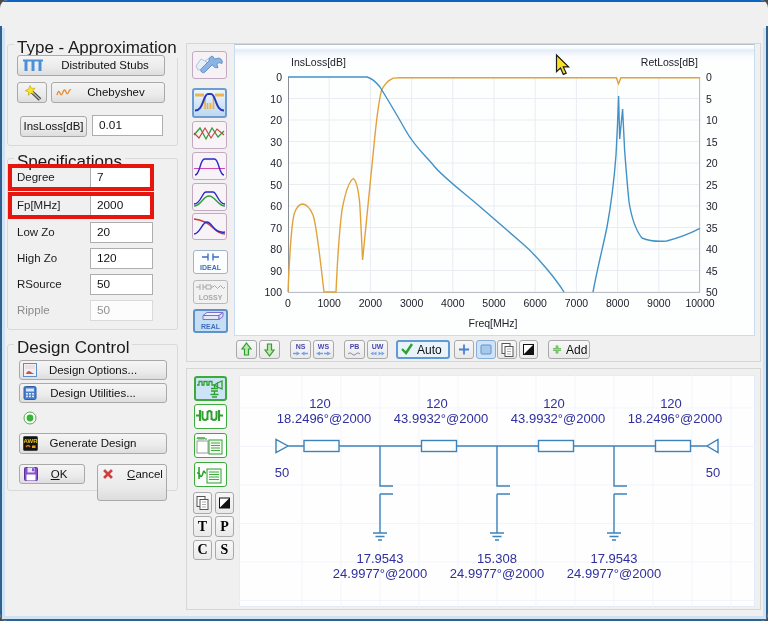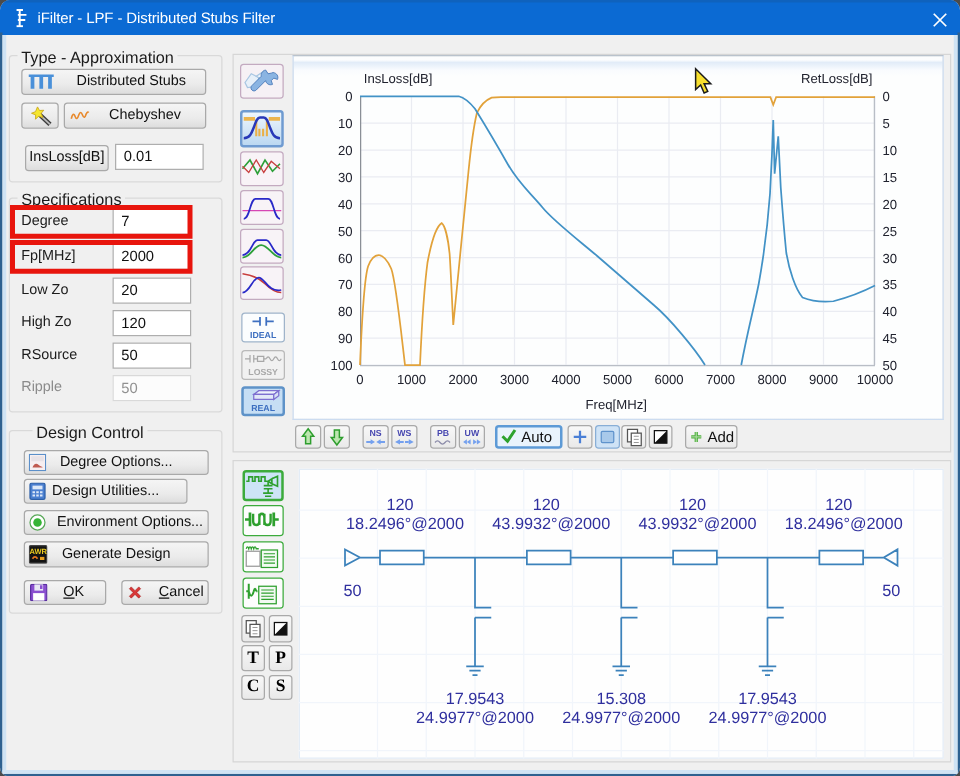--- a/index.html
+++ b/index.html
@@ -9,42 +9,33 @@
 #dkR{position:absolute;right:0;top:26px;bottom:0;width:2px;background:#2e6190;z-index:40}
 #dkB{position:absolute;left:0;bottom:0;height:2px;width:100%;background:#2e6190;z-index:40}
 #dkT{position:absolute;left:0;top:0;height:2px;width:100%;background:#0f62bd;z-index:40}
 #titlebar{position:absolute;left:0;top:0;width:100%;height:28px;background:#0b6ad3}
 #title{position:absolute;left:30px;top:7px;color:#fff;font-size:12px;letter-spacing:-0.1px}
 #closex{position:absolute;right:8px;top:8px;width:16px;height:16px}
 #edgeL{position:absolute;left:2px;top:28px;bottom:2px;width:3px;background:#cfe3f4;z-index:41}
 #edgeR{position:absolute;right:2px;top:28px;bottom:2px;width:3px;background:#cfe3f4;z-index:41}
 #edgeB{position:absolute;left:2px;right:2px;bottom:2px;height:3px;width:auto;background:#cfe3f4;z-index:41}
 .group{position:absolute;border:1px solid #d9d9d9;border-radius:3px}
-.glabel{position:absolute;background:#f0f0f0;font-size:13px;color:#1b1b1b;padding:0 3px;white-space:nowrap}
+.glabel{position:absolute;background:#f0f0f0;font-size:17px;color:#1b1b1b;padding:0 3px;white-space:nowrap}
 .btn{position:absolute;border:1px solid #a9a9a9;border-radius:3px;background:linear-gradient(#f5f5f5,#ebebeb 60%,#dddddd);font-size:11.5px;color:#111;text-align:center;line-height:19px;white-space:nowrap}
 .field{position:absolute;border:1px solid #aeaeae;background:#fff;font-size:11.8px;color:#111;padding-left:6px;line-height:19px}
 .lbl{position:absolute;font-size:11.5px;color:#1b1b1b;white-space:nowrap}
 .redbox{position:absolute;border:4px solid #e8150d;pointer-events:none;z-index:5}
 .ibtn{position:absolute;border:1px solid #c3aac0;border-radius:3px;background:#f8f3f7;overflow:hidden}
 .tbtn{position:absolute;border:1px solid #a9a9a9;border-radius:3px;background:linear-gradient(#f8f8f8,#e9e9e9);overflow:hidden}
 .panel{position:absolute;border:1px solid #d6d6d6;background:#f0f0f0}
 svg{display:block}
 </style>
 </head>
 <body>
 <div id="win">
-  <div id="titlebar">
-    <svg style="position:absolute;left:10px;top:7px" width="13" height="15" viewBox="0 0 14 16">
-      <path d="M3.5 1 H9 M6.2 1 V15 M3.5 15 H9 M4.6 5.2 H12 M4.6 9.6 H11" stroke="#fff" stroke-width="1.7" fill="none"></path>
-    </svg>
-    <div id="title">iFilter - LPF - Distributed Stubs Filter</div>
-    <svg id="closex" viewBox="0 0 16 16">
-        <path d="M3 3 L13 13 M13 3 L3 13" stroke="#fff" stroke-width="1.4"></path>
-      </svg>
-  </div>
   <div id="edgeL"></div>
     <div id="edgeR"></div>
     <div id="edgeB"></div>
     <div id="dkL"></div>
     <div id="dkR"></div>
     <div id="dkB"></div>
     <div id="dkT"></div>
 
   <div class="group" style="left:7px;top:44px;width:171px;height:102px"></div>
   <div class="glabel" style="left:14px;top:38px">Type - Approximation</div>
@@ -77,60 +68,59 @@
   <div class="lbl" style="left:17px;top:252px">High Zo</div>
   <div class="field" style="left:90px;top:248px;width:63px;height:21px">120</div>
   <div class="lbl" style="left:17px;top:278px">RSource</div>
   <div class="field" style="left:90px;top:274px;width:63px;height:21px">50</div>
   <div class="lbl" style="left:17px;top:304px;color:#8b8b8b">Ripple</div>
   <div class="field" style="left:90px;top:300px;width:63px;height:21px;border-color:#d9d9d9;background:#fcfcfc;color:#919191">50</div>
   <div class="redbox" style="left:8px;top:164px;width:146px;height:27px"></div>
   <div class="redbox" style="left:8px;top:192px;width:146px;height:27px"></div>
 
   <div class="group" style="left:7px;top:344px;width:171px;height:147px"></div>
-  <div class="glabel" style="left:26px;top:338px">Design Control</div>
-  <div class="btn" style="left:19px;top:360px;width:148px;height:20px">Degree Options...</div>
+  <div class="glabel" style="left:14px;top:338px">Design Control</div>
+  <div class="btn" style="left:19px;top:360px;width:148px;height:20px">Design Options...</div>
   <svg style="position:absolute;left:23px;top:363px" width="14" height="14" viewBox="0 0 14 14">
       <rect x="0.5" y="0.5" width="13" height="13" fill="#f6eef0" stroke="#5b8fc9"></rect>
       <rect x="2" y="2" width="10" height="4" fill="#e8e2e6"></rect>
       <path d="M3 11 C4 8,6 7,8 9 C9.5 10.5,11 10,11 11 Z" fill="#c05a50"></path>
     </svg>
-  <div class="btn" style="left:19px;top:383px;width:131px;height:20px">Design Utilities...</div>
+  <div class="btn" style="left:19px;top:383px;width:148px;height:20px">Design Utilities...</div>
   <svg style="position:absolute;left:23px;top:386px" width="14" height="14" viewBox="0 0 14 14">
       <rect x="1" y="0.5" width="12" height="13" rx="1.5" fill="#4a7fd0" stroke="#2c5fa8"></rect>
       <rect x="3" y="2.5" width="8" height="3" fill="#dce8f8"></rect>
       <g fill="#dce8f8">
         <rect x="3" y="7" width="2" height="1.6"></rect>
         <rect x="6" y="7" width="2" height="1.6"></rect>
         <rect x="9" y="7" width="2" height="1.6"></rect>
         <rect x="3" y="9.6" width="2" height="1.6"></rect>
         <rect x="6" y="9.6" width="2" height="1.6"></rect>
         <rect x="9" y="9.6" width="2" height="1.6"></rect>
       </g>
     </svg>
-  <div class="btn" style="left:19px;top:408px;width:148px;height:20px;padding-left:22px">Environment Options...</div>
   <svg style="position:absolute;left:23px;top:411px" width="14" height="14" viewBox="0 0 14 14">
       <circle cx="7" cy="7" r="6" fill="#fff" stroke="#58a858"></circle>
       <circle cx="7" cy="7" r="3.4" fill="#35b435"></circle>
     </svg>
   <div class="btn" style="left:19px;top:433px;width:148px;height:21px">Generate Design</div>
   <svg style="position:absolute;left:23px;top:436px" width="15" height="15" viewBox="0 0 15 15">
       <rect x="0.5" y="0.5" width="14" height="14" rx="1" fill="#141414" stroke="#444"></rect>
       <text x="7.5" y="7" font-size="6" font-weight="bold" fill="#e8c820" text-anchor="middle" font-family="Liberation Sans">AWR</text>
       <path d="M3 11 Q5 8 7 11" fill="none" stroke="#e87820" stroke-width="1.4"></path>
       <rect x="9" y="9.5" width="3.5" height="2.5" fill="#e8a020"></rect>
     </svg>
   <div class="btn" style="left:19px;top:464px;width:66px;height:20px;padding-left:14px"><u>O</u>K</div>
   <svg style="position:absolute;left:24px;top:467px" width="14" height="14" viewBox="0 0 14 14">
       <rect x="0.5" y="0.5" width="13" height="13" rx="1" fill="#8a4fd0" stroke="#5a2fa0"></rect>
       <rect x="3.5" y="0.5" width="7" height="5" fill="#e8e8f4"></rect>
       <rect x="2.5" y="7.5" width="9" height="6" fill="#fff"></rect>
       <rect x="8" y="1.2" width="2" height="3" fill="#8a4fd0"></rect>
     </svg>
-  <div class="btn" style="left:97px;top:464px;width:70px;height:20px;padding-left:26px"><u>C</u>ancel</div>
+  <div class="btn" style="left:97px;top:464px;width:70px;height:37px;padding-left:26px"><u>C</u>ancel</div>
   <svg style="position:absolute;left:101px;top:467px" width="14" height="14" viewBox="0 0 14 14">
       <path d="M2.5 4 L4 2.5 L7 5.5 L10 2.5 L11.5 4 L8.5 7 L11.5 10 L10 11.5 L7 8.5 L4 11.5 L2.5 10 L5.5 7 Z" fill="#d83838" stroke="#a82020" stroke-width="0.5"></path>
     </svg>
 
   <div class="panel" style="left:186px;top:43px;width:575px;height:319px"></div>
 
   <div style="position:absolute;left:234px;top:44px;width:521px;height:292px;background:linear-gradient(180deg,#fcfdfe 0px,#fcfdfe 3px,#e2ecf8 5px,#e9f1fa 7px,#f9fbfe 11px,#fdfefe 16px,#fdfefe 100%);border:1px solid #ccdcf0;border-top:1px solid #b9c2cc"></div>
   <svg id="chart" style="position:absolute;left:234px;top:44px" width="521" height="292" viewBox="0 0 521 292">
     <g stroke="#eaecf2" stroke-width="1">
       <path d="M95.2 33V248M136.4 33V248M177.6 33V248M218.8 33V248M260 33V248M301.2 33V248M342.4 33V248M383.6 33V248M424.8 33V248M466 33V248"></path>

